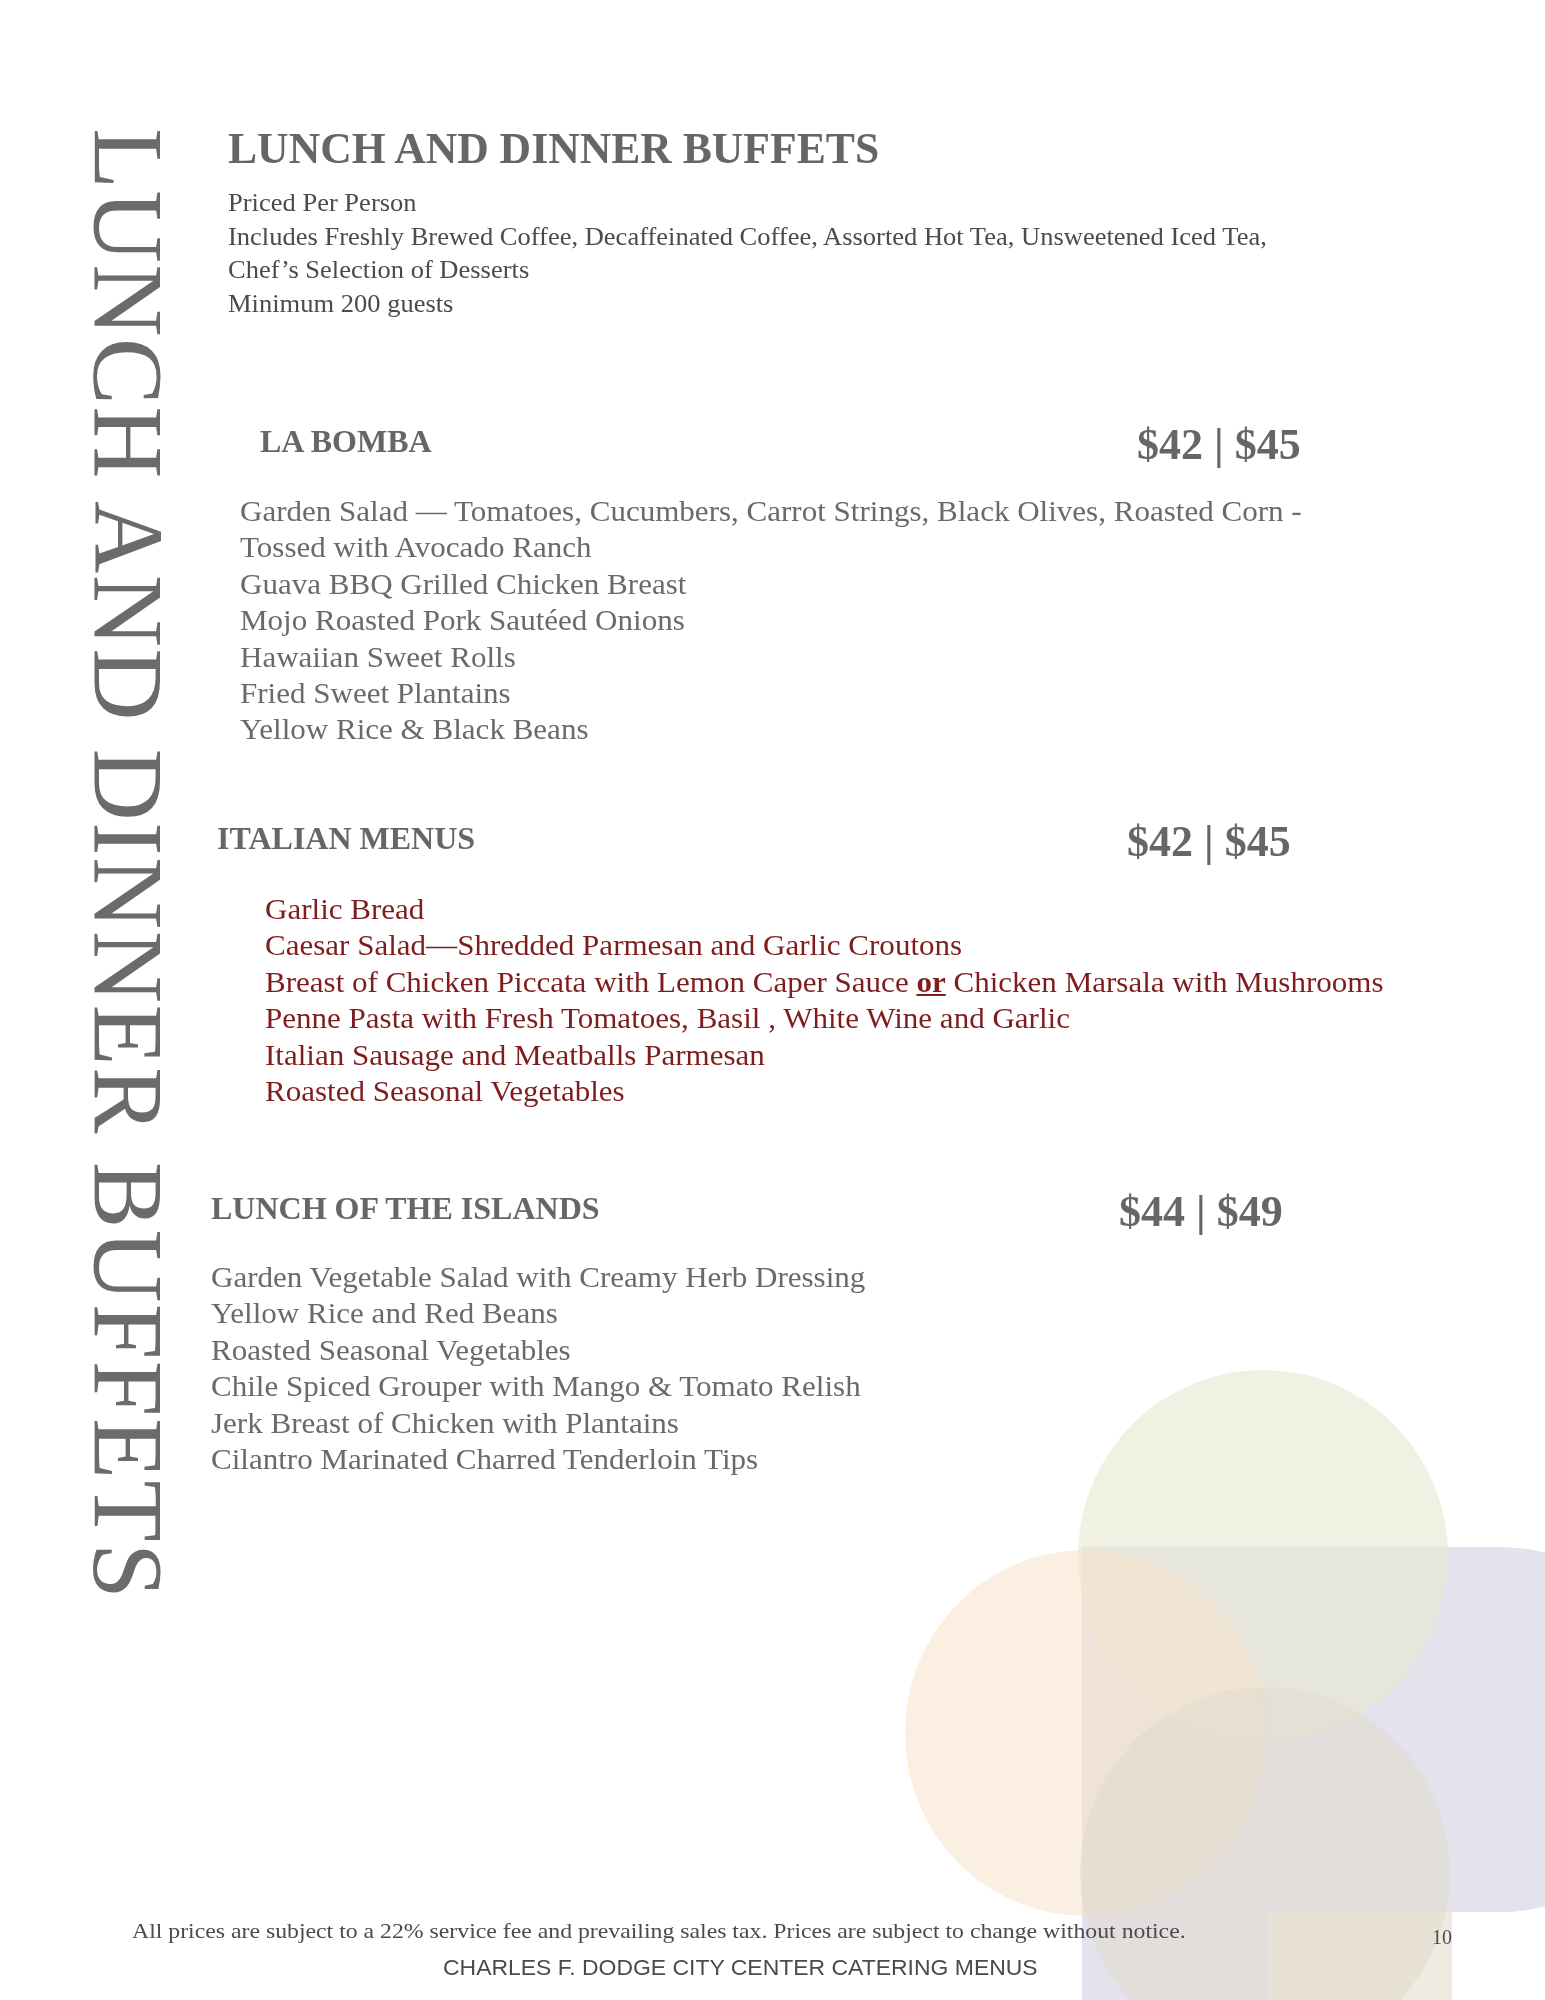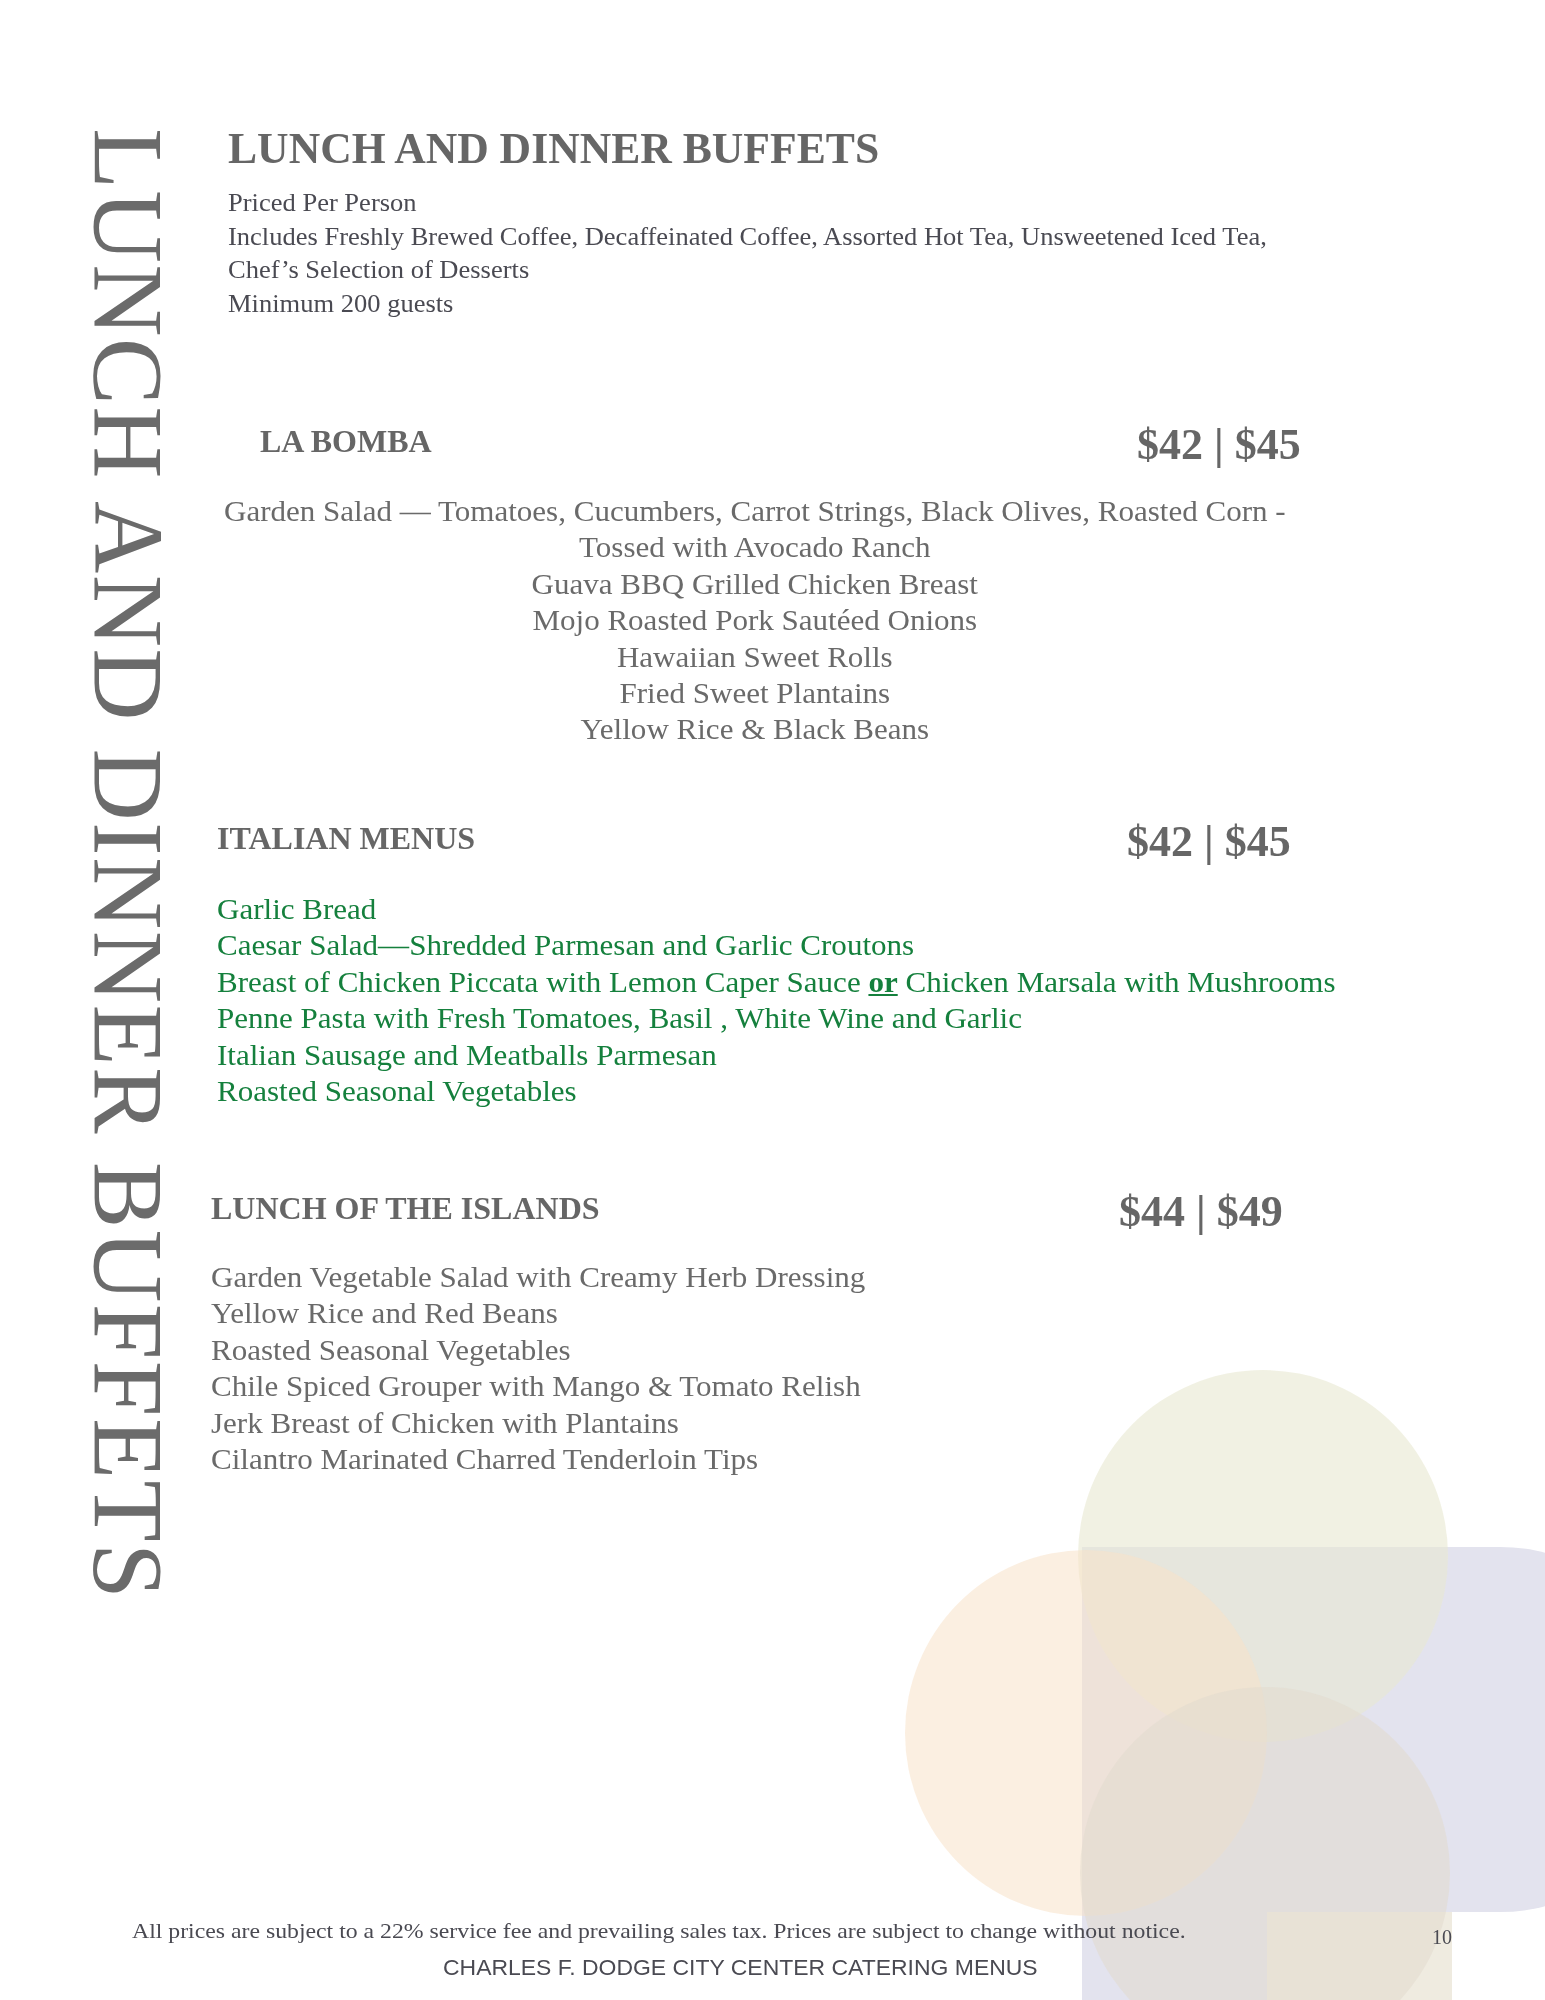--- a/index.html
+++ b/index.html
@@ -29,21 +29,21 @@
 
   .h1 { left:228px; top:122px; font-size:45px; font-weight:bold; color:#666666; white-space:nowrap; transform:scaleX(0.97); transform-origin:0 0; }
   .intro { left:228px; top:186px; font-size:26px; line-height:33.6px; color:#4a4a52; white-space:nowrap; }
   .intro div { transform:scaleX(1.02); transform-origin:0 0; }
 
   .sec-title { font-size:32px; font-weight:bold; color:#666666; white-space:nowrap; }
   .price { font-size:44px; font-weight:bold; color:#666666; white-space:nowrap; }
   .items { font-size:29px; line-height:36.4px; white-space:nowrap; }
   .items div { transform:scaleX(1.07); transform-origin:0 0; }
   .c-light { color:#6a6a6a; }
-  .c-dark { color:#15803d; }
+  .c-dark { color:#7f1d1d;margin-left:48px; }
   .or-word { font-weight:bold; text-decoration:underline; }
 
   .footer1 { left:132px; top:1918px; font-size:22px; color:#4a4a52; white-space:nowrap; transform:scaleX(1.08); transform-origin:0 0; }
   .footer2 { left:443px; top:1955px; font-family:"Liberation Sans","DejaVu Sans",sans-serif; font-size:22.5px; color:#4a4a52; white-space:nowrap; transform:scaleX(1.02); transform-origin:0 0; }
   .pagenum { left:1432px; top:1926px; font-size:20px; color:#4a4a52; }
 </style>
 </head>
 <body>
 
 <div class="deco lav-rect"></div>
@@ -58,21 +58,21 @@
 <div class="abs h1">LUNCH AND DINNER BUFFETS</div>
 <div class="abs intro">
   <div>Priced Per Person</div>
   <div>Includes Freshly Brewed Coffee, Decaffeinated Coffee, Assorted Hot Tea, Unsweetened Iced  Tea,</div>
   <div>Chef’s Selection of Desserts</div>
   <div>Minimum 200 guests</div>
 </div>
 
 <div class="abs sec-title" style="left:228px; top:423px;margin-left:32px;">LA BOMBA</div>
 <div class="abs price" style="left:1137px; top:419px;">$42 | $45</div>
-<div class="abs items c-light" style="left:224px; top:493px;text-align:center;">
+<div class="abs items c-light" style="left:240px; top:493px;">
   <div>Garden Salad — Tomatoes, Cucumbers, Carrot Strings, Black Olives, Roasted Corn -</div>
   <div>Tossed with Avocado Ranch</div>
   <div>Guava BBQ Grilled Chicken Breast</div>
   <div>Mojo Roasted Pork Sautéed Onions</div>
   <div>Hawaiian Sweet Rolls</div>
   <div>Fried Sweet Plantains</div>
   <div>Yellow Rice &amp; Black Beans</div>
 </div>
 
 <div class="abs sec-title" style="left:217px; top:820px;">ITALIAN MENUS</div>

